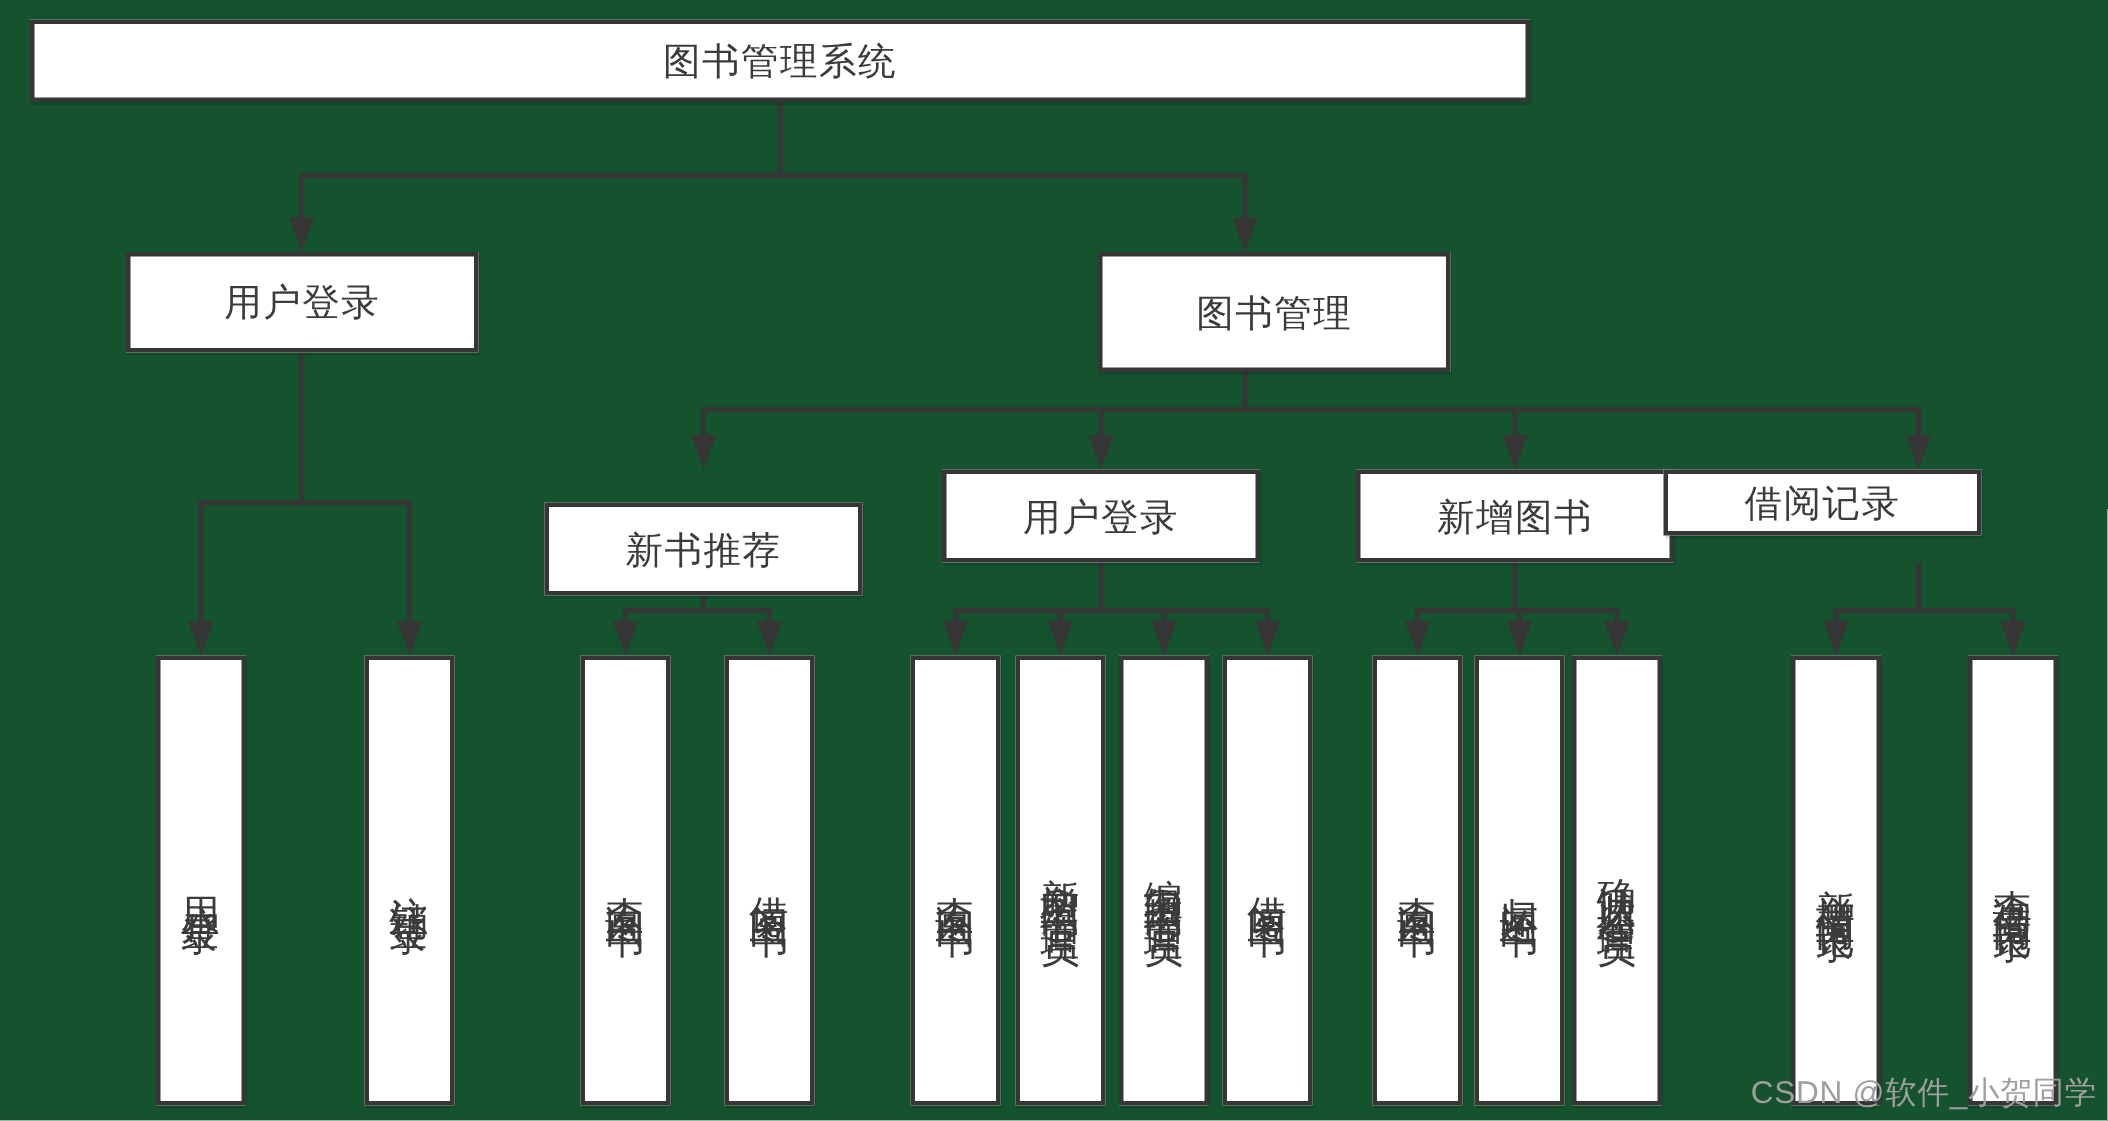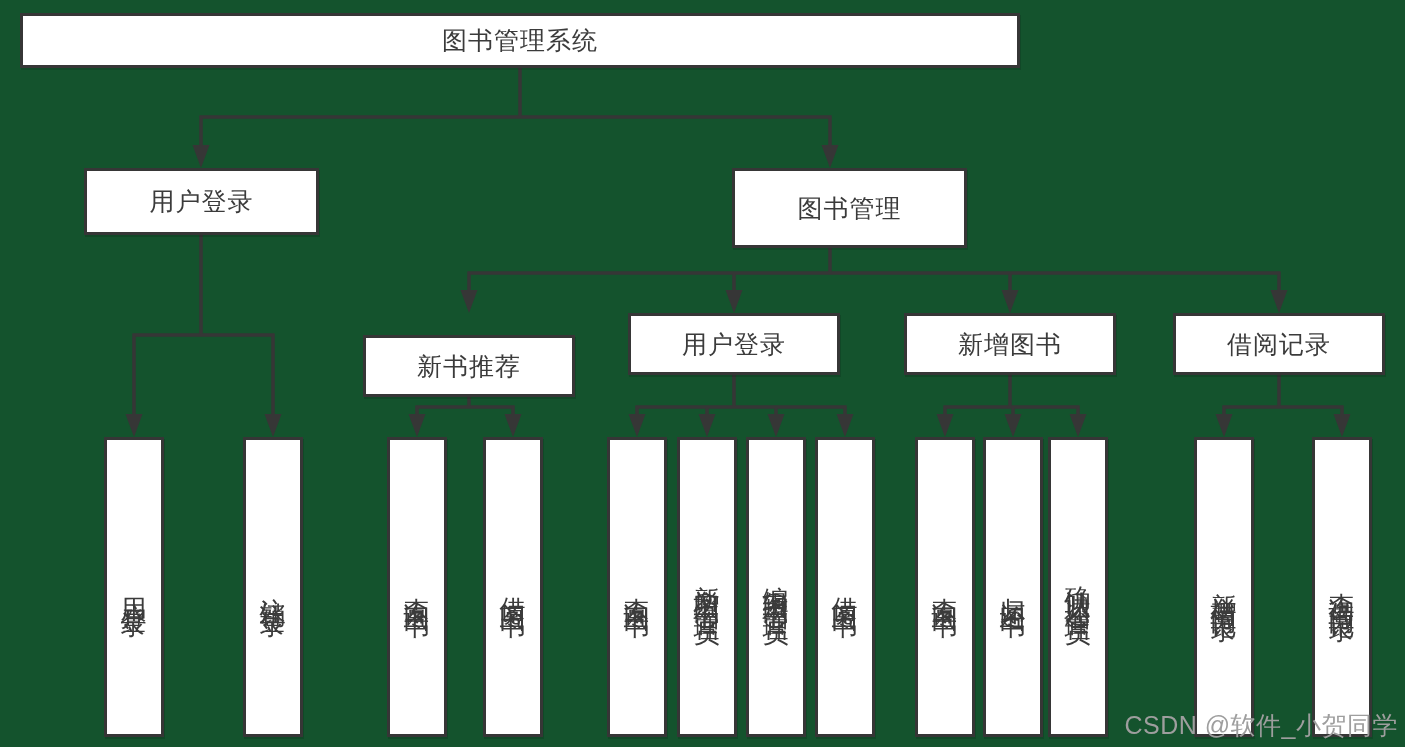--- a/index.html
+++ b/index.html
@@ -39,21 +39,21 @@
     font-size: 26px;
     letter-spacing: 5px;
     line-height: 1;
     white-space: nowrap;
   }
   .watermark {
     position: absolute;
     right: 7px;
     bottom: 5px;
     z-index: 3;
-    font-size: 25px;
+    font-size: 21px;
     letter-spacing: 0.5px;
     color: #9e9e9e;
   }
 </style>
 </head>
 <body>
 
 <div class="canvas">
 
   <svg class="connectors" viewBox="0 0 1405 747" xmlns="http://www.w3.org/2000/svg">
@@ -100,21 +100,21 @@
 
   <div class="node h-node" style="left:363px; top:313px; width:212px; height:62px;margin-top:22px;">
     <span>新书推荐</span>
   </div>
   <div class="node h-node" style="left:628px; top:313px; width:212px; height:62px;">
     <span>用户登录</span>
   </div>
   <div class="node h-node" style="left:904px; top:313px; width:212px; height:62px;">
     <span>新增图书</span>
   </div>
-  <div class="node h-node" style="left:1173px; top:313px; width:212px; height:62px;">
+  <div class="node h-node" style="left:1109px; top:313px; width:212px; height:44px;">
     <span>借阅记录</span>
   </div>
 
   <div class="node v-node" style="left:104px; top:437px; width:60px; height:300px;">
     <span>用户登录</span>
   </div>
   <div class="node v-node" style="left:243px; top:437px; width:60px; height:300px;">
     <span>注销登录</span>
   </div>
 

